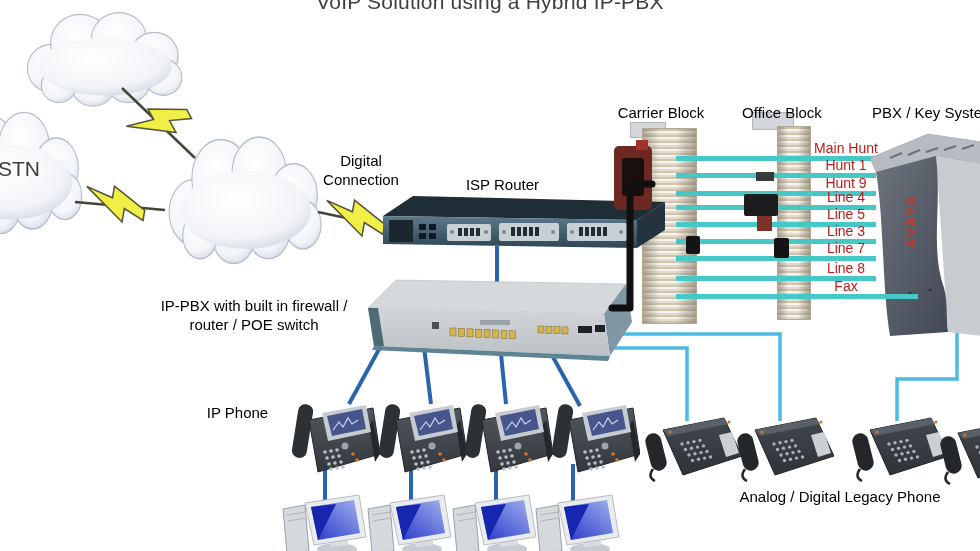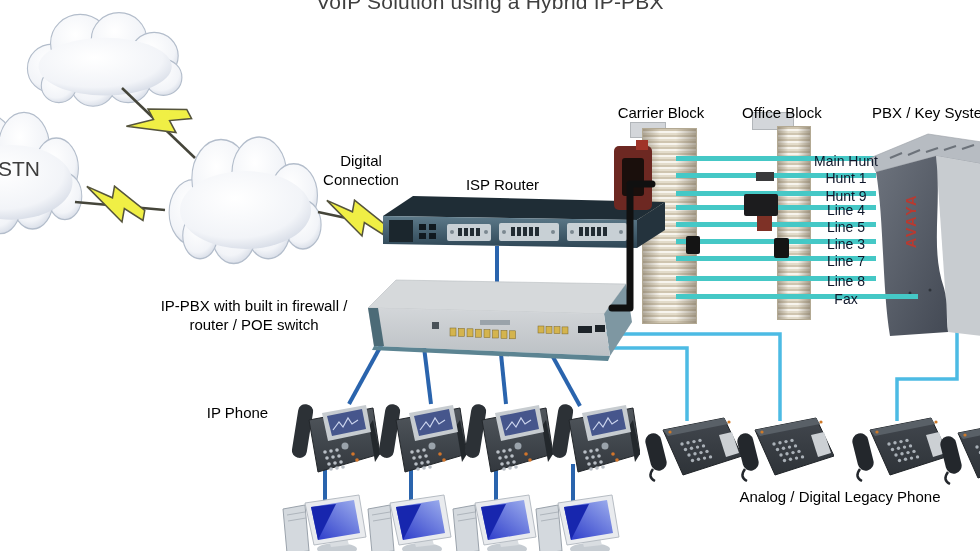--- a/index.html
+++ b/index.html
@@ -14,21 +14,21 @@
     background:
       linear-gradient(90deg, rgba(115,104,86,.50), rgba(255,255,255,0) 32%, rgba(255,255,255,0) 62%, rgba(115,104,86,.55)),
       repeating-linear-gradient(180deg,#cfc5b0 0 2px,#f7f4ed 2px 4px,#e3dccb 4px 6px);}
   .blockcap{position:absolute;z-index:2;background:#d3d6da;border:1px solid #b2b6ba;}
   .decor{position:absolute;z-index:4;}
   
   .trunk{position:absolute;z-index:3;height:5px;background:#45c8c6;}
   .trunk.fax{z-index:6;}
   
   .lbl{position:absolute;z-index:7;color:#000000;font-size:15px;line-height:1.25;text-align:center;}
-  .t-lbl{position:absolute;z-index:7;color:#0f172a;font-size:14px;line-height:15px;width:96px;left:798px;text-align:center;margin-top:13px;}
+  .t-lbl{position:absolute;z-index:7;color:#b91c1c;font-size:14px;line-height:15px;width:96px;left:798px;text-align:center;}
   #title{position:absolute;z-index:7;left:0;right:0;top:-10px;text-align:center;
          font-size:21px;line-height:24px;color:#3f3f3f;letter-spacing:.2px;}
   .cloud-lbl{font-size:20px;color:#3d3d3d;}
   #itsp-label{font-size:16.5px;line-height:1.5;}
   #pstn-label{font-size:21px;}
 </style>
 </head>
 <body>
 
 <div id="stage">

